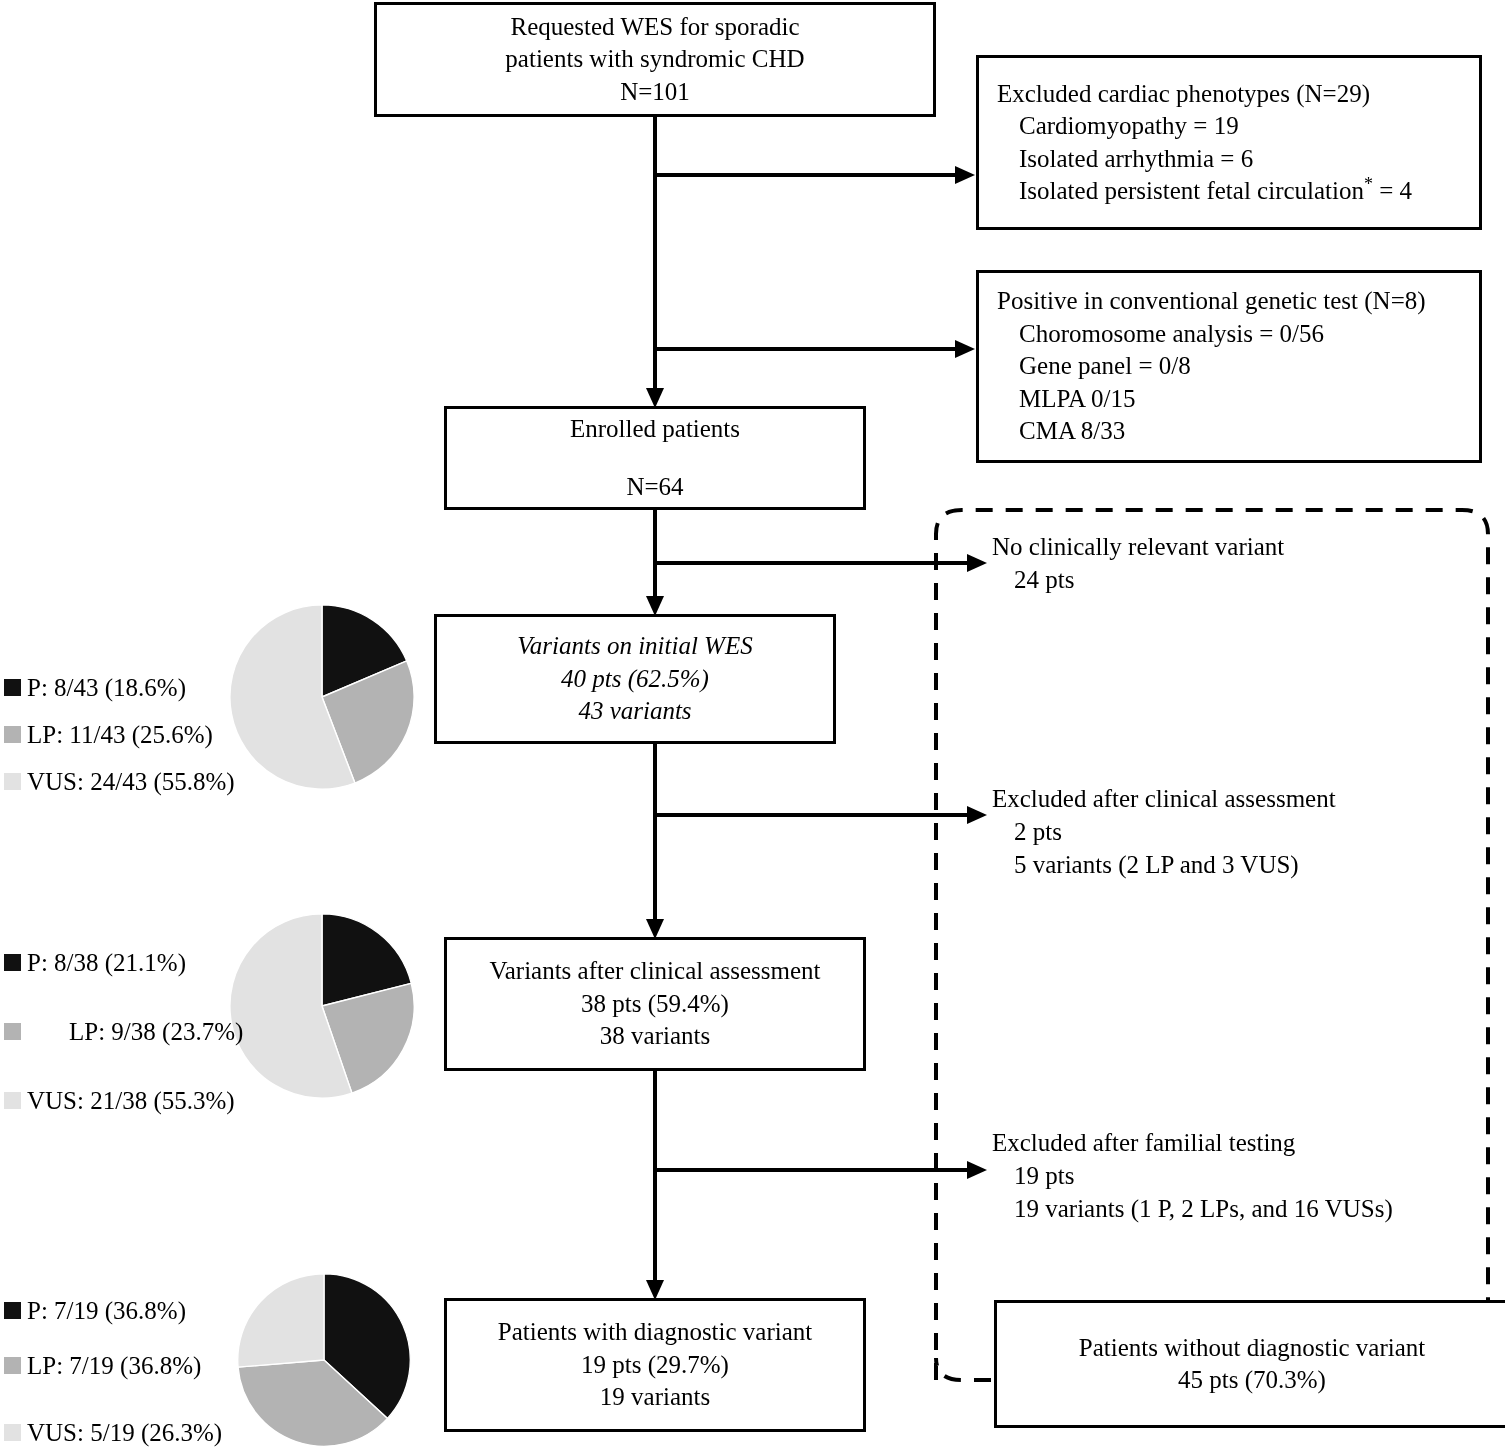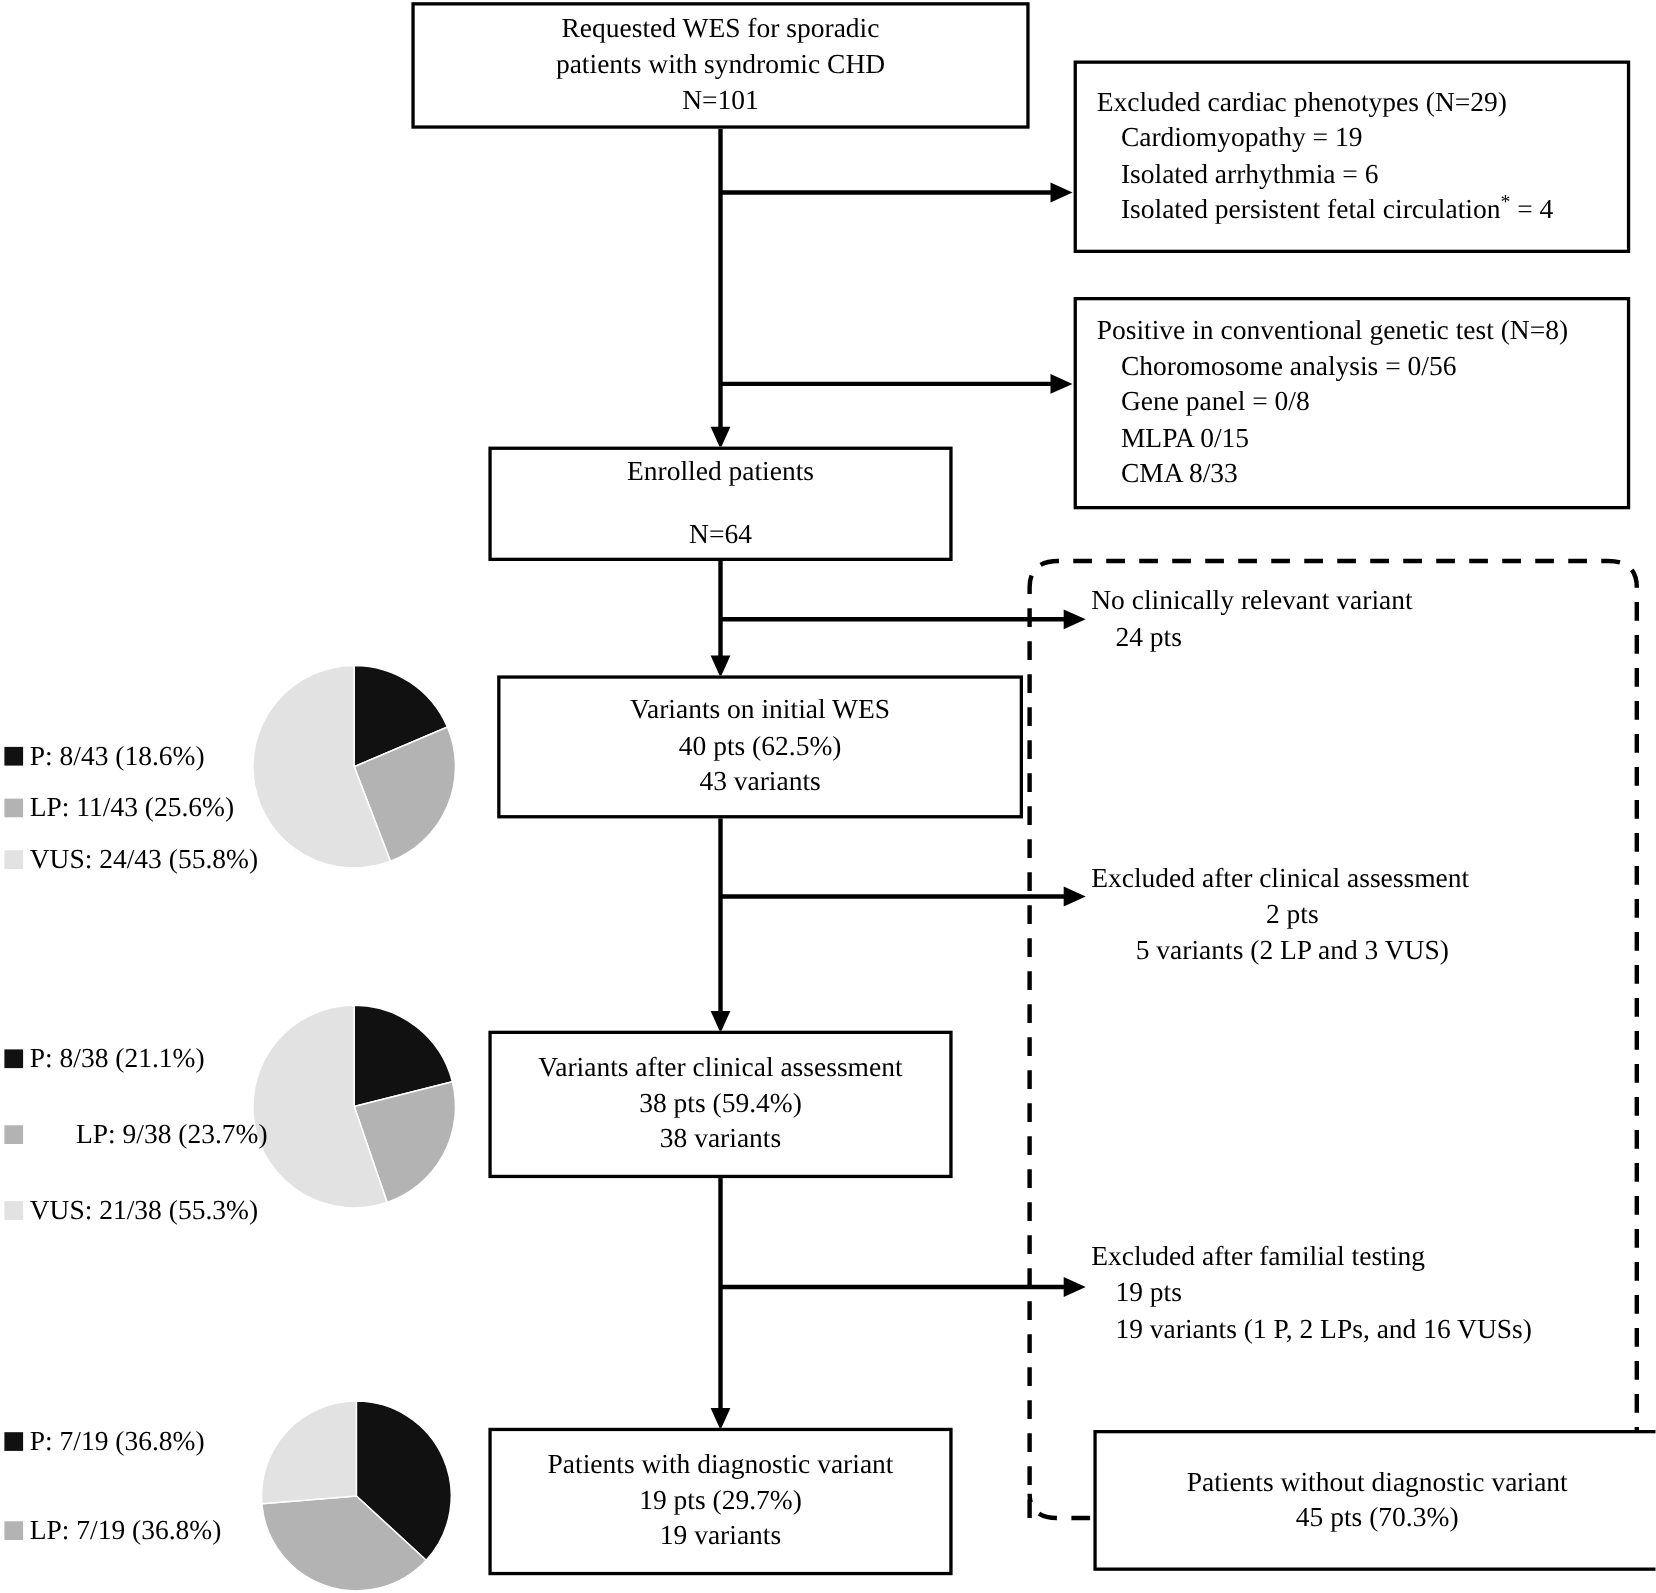--- a/index.html
+++ b/index.html
@@ -108,21 +108,21 @@
     <div class="line ind">Gene panel = 0/8</div>
     <div class="line ind">MLPA 0/15</div>
     <div class="line ind">CMA 8/33</div>
   </div>
 
   <div class="box center" style="left:444px;top:406px;width:422px;height:104px;gap:26px;">
     <div class="line">Enrolled patients</div>
     <div class="line">N=64</div>
   </div>
 
-  <div class="box center" style="left:452px;top:614px;width:478px;height:130px;">
+  <div class="box center" style="left:434px;top:614px;width:402px;height:130px;font-style:italic;">
     <div class="line">Variants on initial WES</div>
     <div class="line">40 pts (62.5%)</div>
     <div class="line">43 variants</div>
   </div>
 
   <div class="box center" style="left:444px;top:937px;width:422px;height:134px;">
     <div class="line">Variants after clinical assessment</div>
     <div class="line">38 pts (59.4%)</div>
     <div class="line">38 variants</div>
   </div>
@@ -136,21 +136,21 @@
   <div class="box center" style="left:994px;top:1300px;width:516px;height:128px;">
     <div class="line">Patients without diagnostic variant</div>
     <div class="line">45 pts (70.3%)</div>
   </div>
 
   <div class="freetext" style="left:992px;top:530px;">
     <div class="line">No clinically relevant variant</div>
     <div class="line ind">24 pts</div>
   </div>
 
-  <div class="freetext" style="left:992px;top:782px;text-align:center;">
+  <div class="freetext" style="left:992px;top:782px;">
     <div class="line">Excluded after clinical assessment</div>
     <div class="line ind">2 pts</div>
     <div class="line ind">5 variants (2 LP and 3 VUS)</div>
   </div>
 
   <div class="freetext" style="left:992px;top:1126px;">
     <div class="line">Excluded after familial testing</div>
     <div class="line ind">19 pts</div>
     <div class="line ind">19 variants (1 P, 2 LPs, and 16 VUSs)</div>
   </div>
@@ -209,21 +209,21 @@
       <span class="swatch" style="background:#b3b3b3;"></span>
       <span class="legend-label">LP: 9/38 (23.7%)</span>
     </div>
     <div class="legend-row">
       <span class="swatch" style="background:#e2e2e2;"></span>
       <span class="legend-label">VUS: 21/38 (55.3%)</span>
     </div>
   </div>
 
   <div class="legend" style="left:4px;top:1298px;">
-    <div class="legend-row" style="margin-bottom:56px;">
+    <div class="legend-row" style="margin-bottom:30px;">
       <span class="swatch" style="background:#111111;"></span>
       <span class="legend-label">P: 7/19 (36.8%)</span>
     </div>
     <div class="legend-row" style="margin-bottom:42px;">
       <span class="swatch" style="background:#b3b3b3;"></span>
       <span class="legend-label">LP: 7/19 (36.8%)</span>
     </div>
     <div class="legend-row">
       <span class="swatch" style="background:#e2e2e2;"></span>
       <span class="legend-label">VUS: 5/19 (26.3%)</span>

